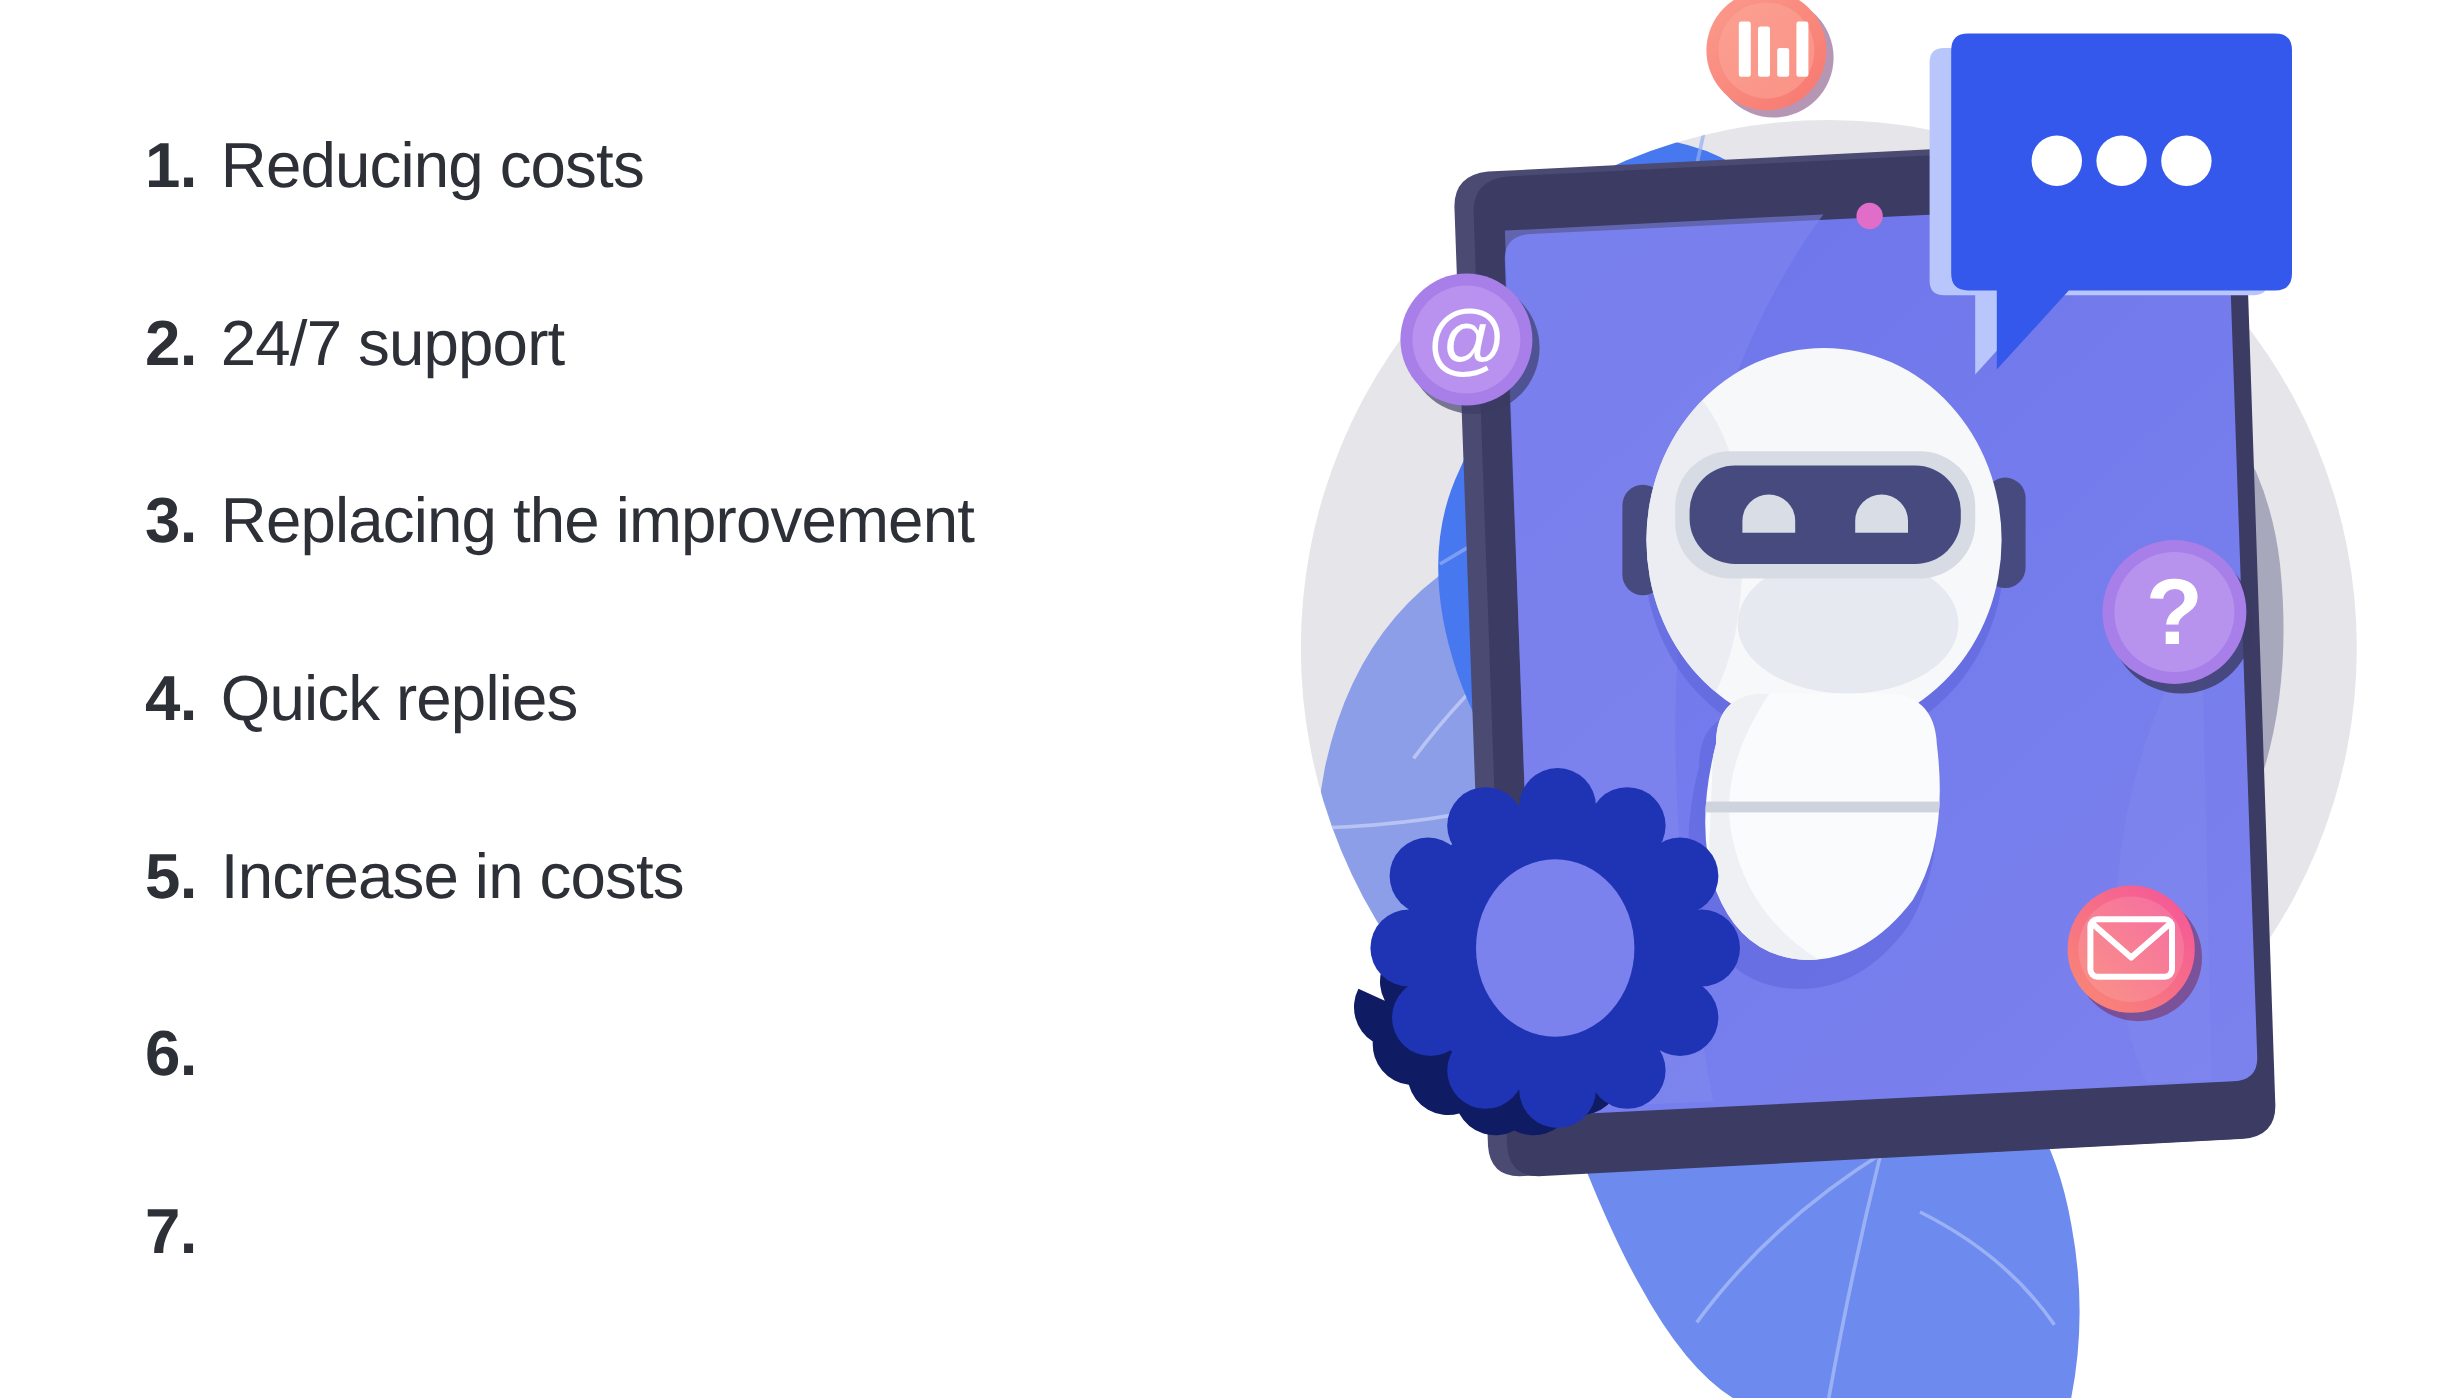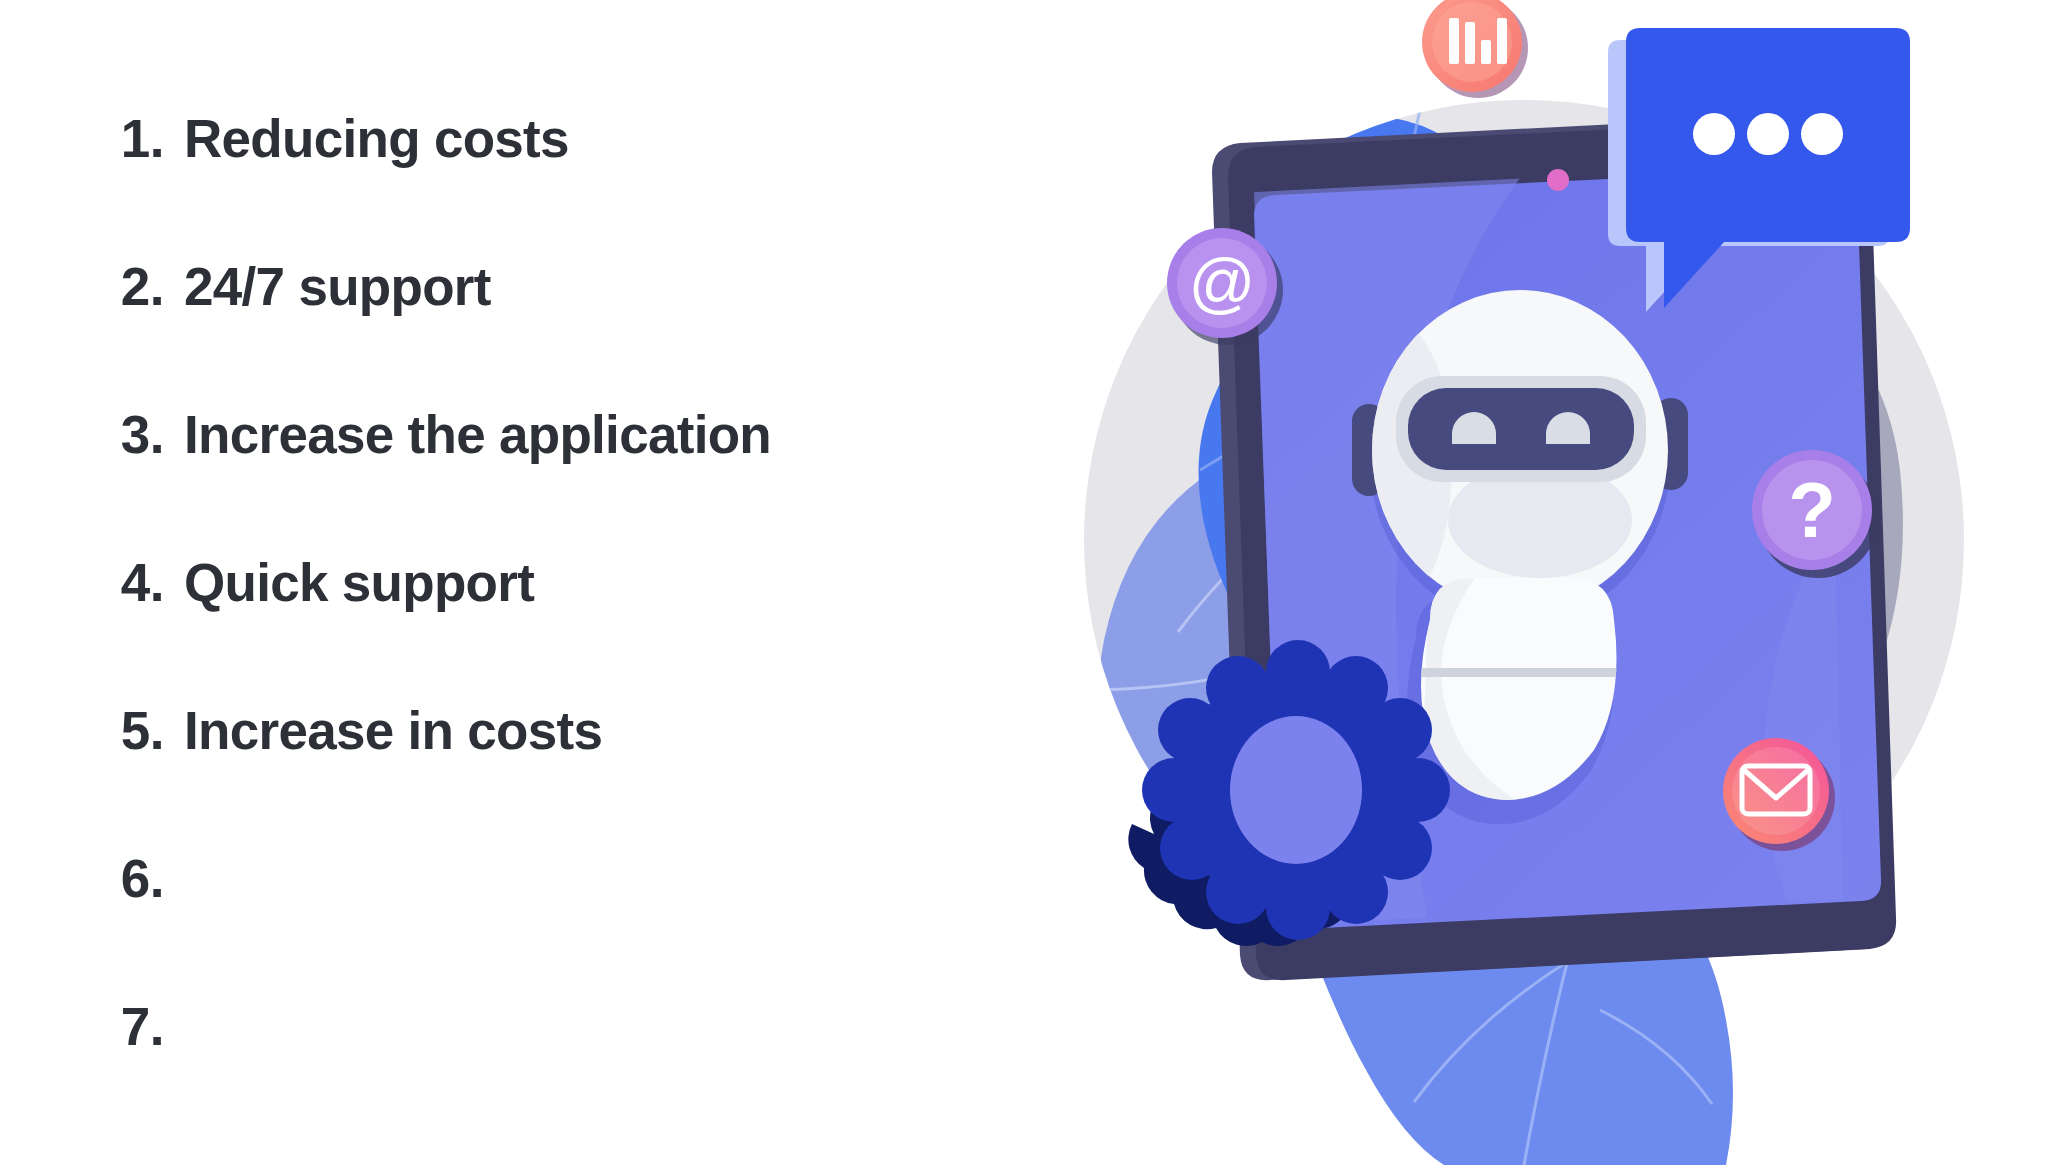--- a/index.html
+++ b/index.html
@@ -51,21 +51,21 @@
     font-size: 53px;
     font-weight: 700;
     color: #2e3038;
     letter-spacing: -0.5px;
     width: 68px;
     text-align: right;
     flex: none;
   }
   .benefit-label {
     font-size: 53px;
-    font-weight: 700;
+    font-weight: 400;
     color: #2e3038;
     letter-spacing: -0.7px;
     margin-left: 20px;
   }
 
   
   .art-pane {
     position: relative;
     width: 1048px;
     height: 1165px;
@@ -93,26 +93,26 @@
         <span class="benefit-label">Reducing costs</span>
       </li>
 
       <li class="benefit-row">
         <span class="benefit-num">2.</span>
         <span class="benefit-label">24/7 support</span>
       </li>
 
       <li class="benefit-row">
         <span class="benefit-num">3.</span>
-        <span class="benefit-label">Increase the application</span>
+        <span class="benefit-label">Replacing the improvement</span>
       </li>
 
       <li class="benefit-row">
         <span class="benefit-num">4.</span>
-        <span class="benefit-label">Quick support</span>
+        <span class="benefit-label">Quick replies</span>
       </li>
 
       <li class="benefit-row">
         <span class="benefit-num">5.</span>
         <span class="benefit-label">Increase in costs</span>
       </li>
 
       <li class="benefit-row">
         <span class="benefit-num">6.</span>
       </li>

